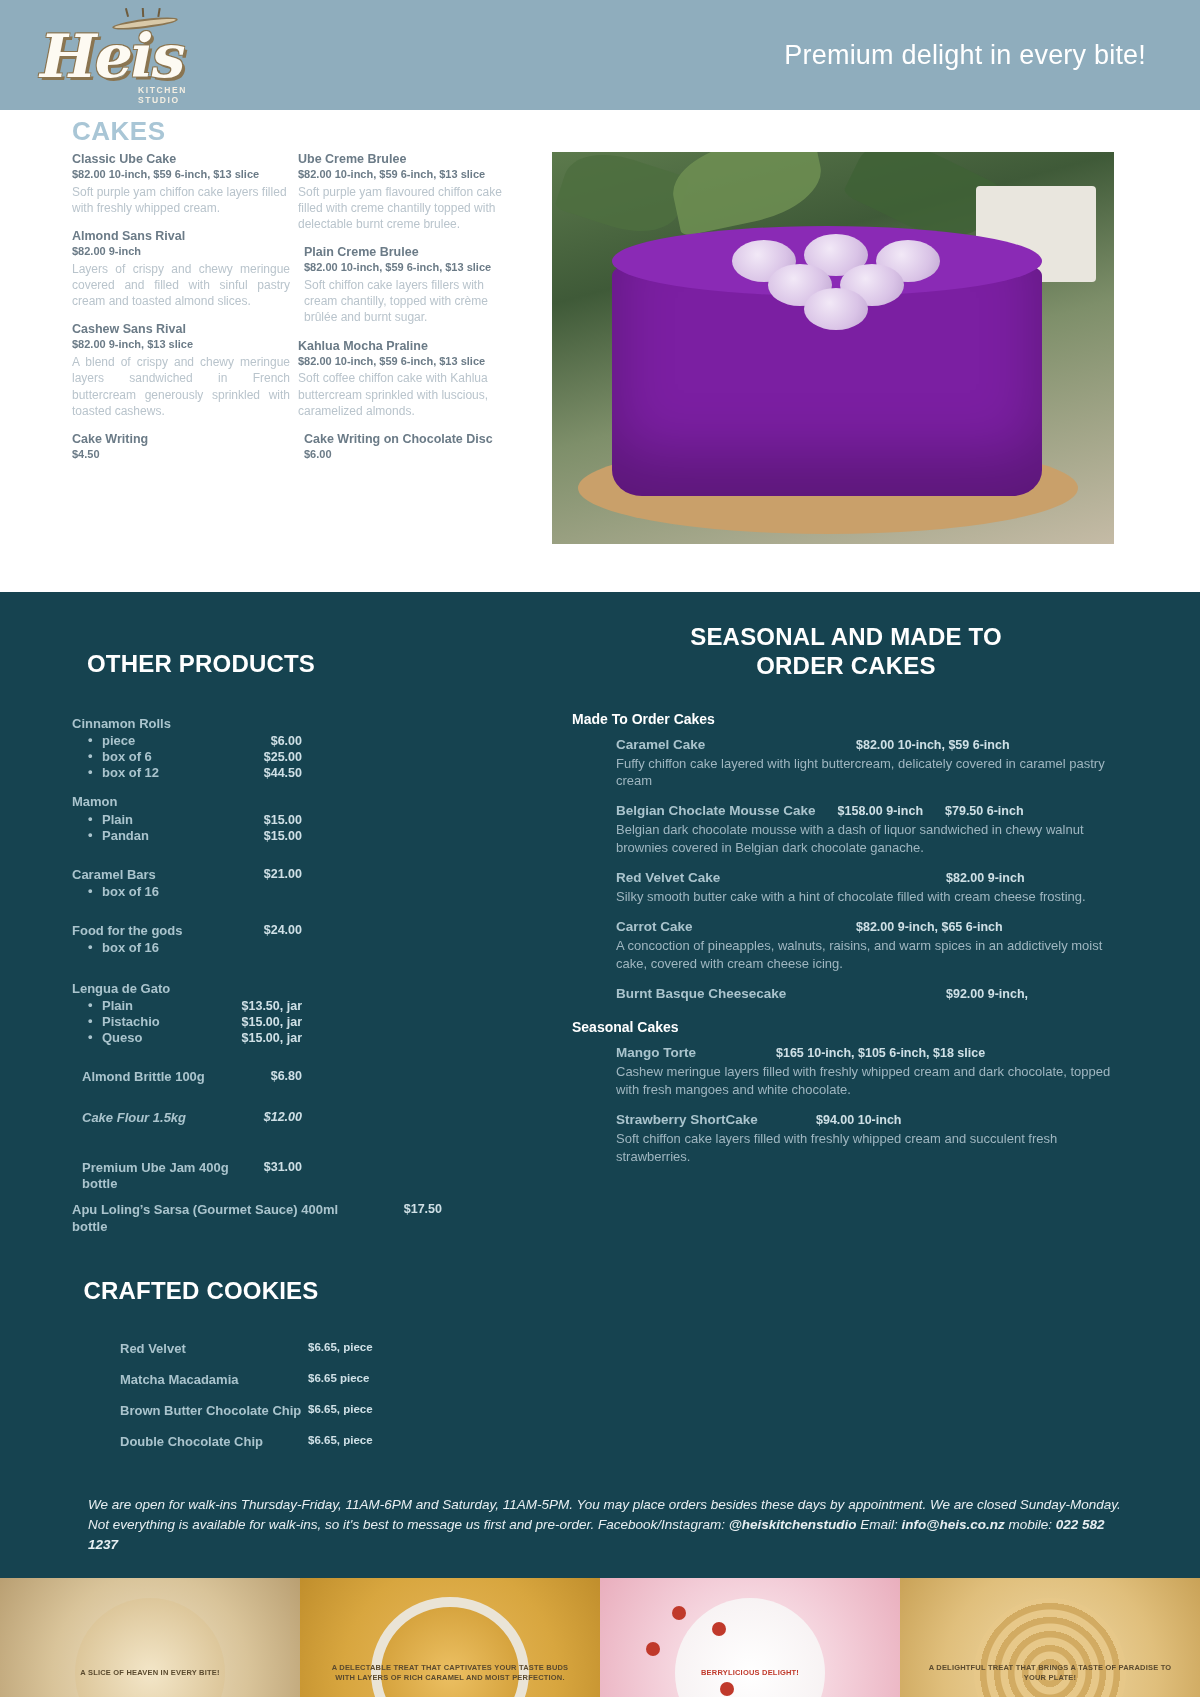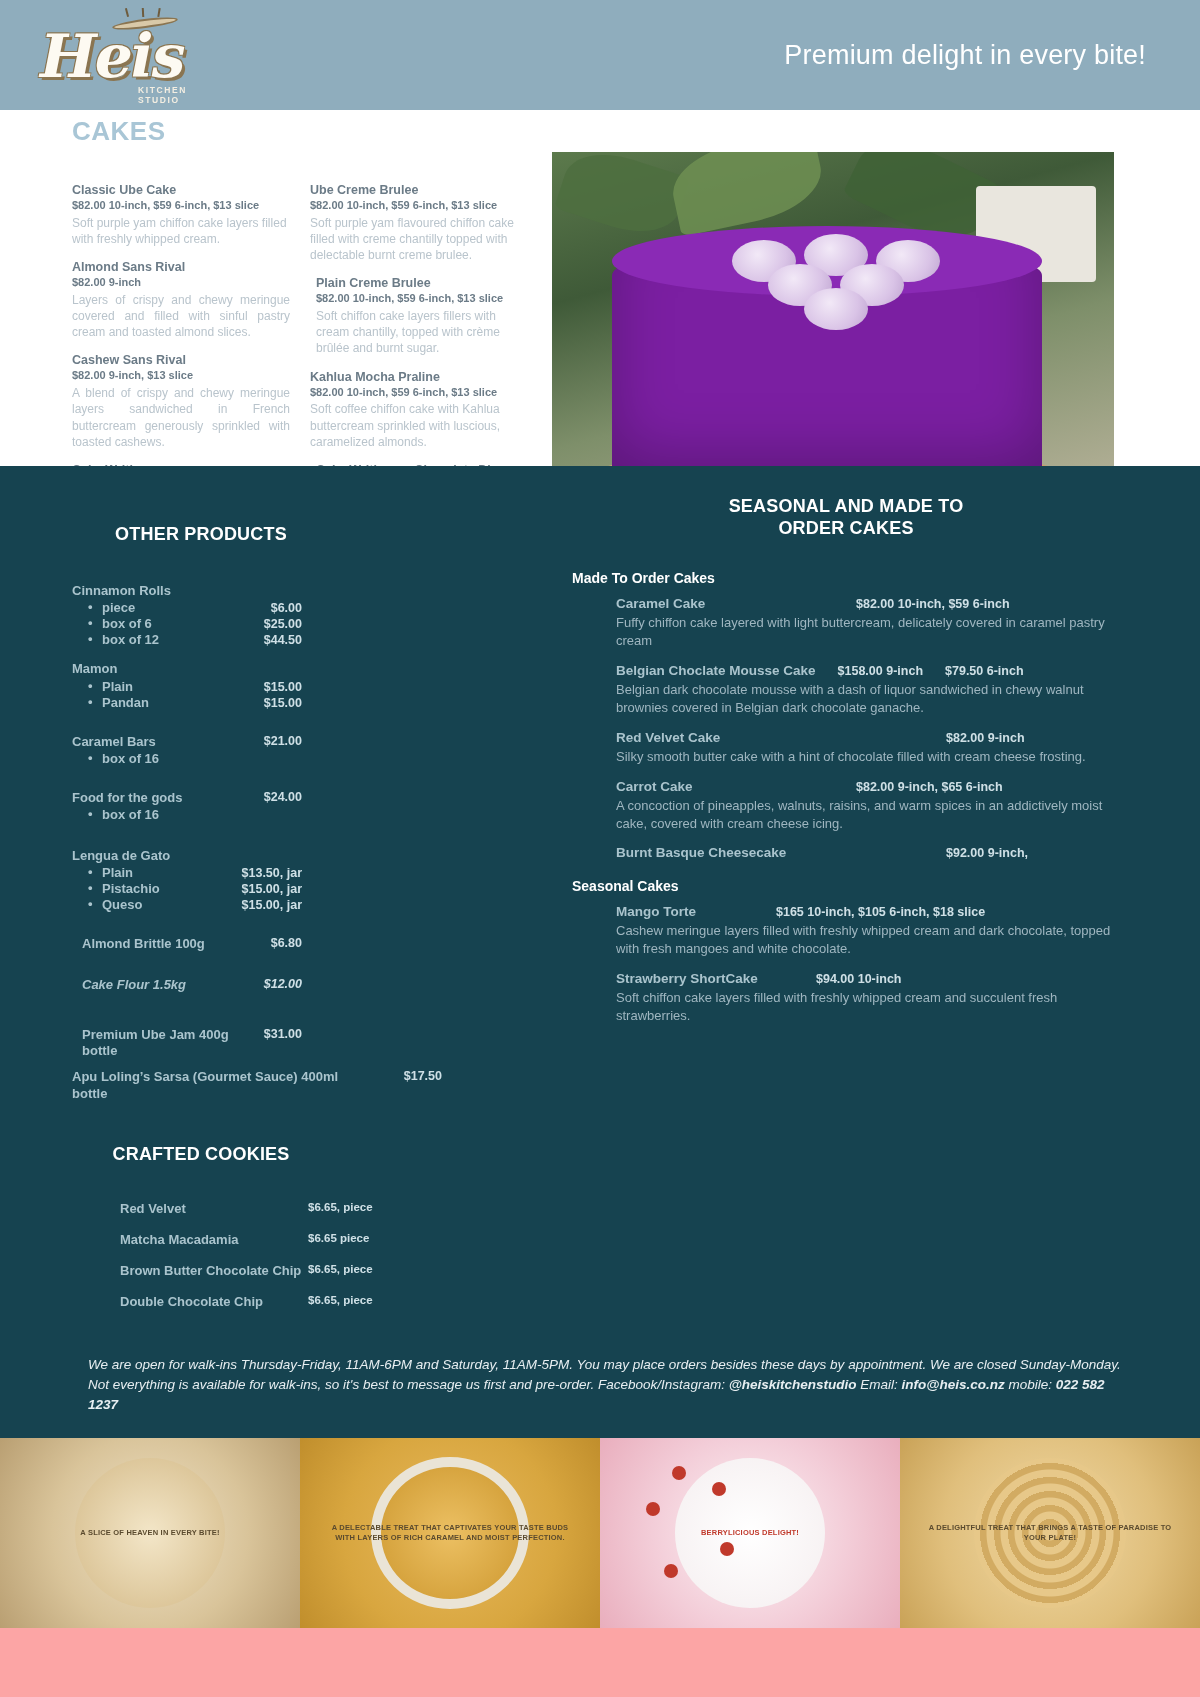--- a/index.html
+++ b/index.html
@@ -50,29 +50,29 @@
   .tagline {
     font-size: 27px; color: #ffffff; font-weight: 400; letter-spacing: 0.2px;
     padding-right: 14px;
   }
 
   
   .cakes-section {
     position: relative;
     background: #fff;
     padding: 14px 0 26px 0;
-    height: 356px;
+    height: 482px;
   }
   .cakes-title {
     position: absolute; left: 72px; top: 6px;
     color: #a9c6d6; font-size: 26px; font-weight: bold; letter-spacing: 0.5px;
   }
   .cakes-cols {
     position: absolute; left: 72px; top: 42px; width: 470px;
-    display: flex; gap: 20px; margin-top: 31px;
+    display: flex; gap: 8px;
   }
   .cakes-col { width: 218px; }
   .cake-item { margin-bottom: 13px; }
   .cake-name { font-size: 12.5px; font-weight: bold; color: #6b7b87; margin-bottom: 2px; }
   .cake-price { font-size: 11px; font-weight: bold; color: #6b7b87; line-height: 1.25; }
   .cake-desc { font-size: 12px; color: #b9c4cc; line-height: 1.35; margin-top: 2px; text-align: justify; }
   .cake-desc.nojust { text-align: left; }
   .cake-indent { padding-left: 6px; }
 
   .cake-photo {
@@ -106,21 +106,21 @@
     position: relative;
     background: #164350;
     padding: 30px 0 0 0;
     min-height: 780px;
   }
   .dark-grid { display: flex; }
   .dark-left { width: 560px; padding-left: 72px; }
   .dark-right { width: 600px; padding-left: 12px; padding-right: 40px; }
 
   .sec-head {
-    color: #ffffff; font-size: 18px; font-weight: bold; text-align: center;
+    color: #ffffff; font-size: 24px; font-weight: bold; text-align: center;
     letter-spacing: .2px;
   }
   .sec-head.op { margin: 28px 0 0 0; padding-right: 230px; }
   .sec-head.cc { margin: 42px 0 0 0; padding-right: 230px; }
   .sec-head.seasonal { line-height: 1.22; margin-top: 0; padding: 0 50px; }
 
   .op-cols { display: flex; gap: 12px; margin-top: 38px; flex-direction: column; }
   .op-col { width: 230px; }
   .op-group { margin-bottom: 14px; }
   .op-row { display: flex; justify-content: space-between; align-items: flex-start; }

